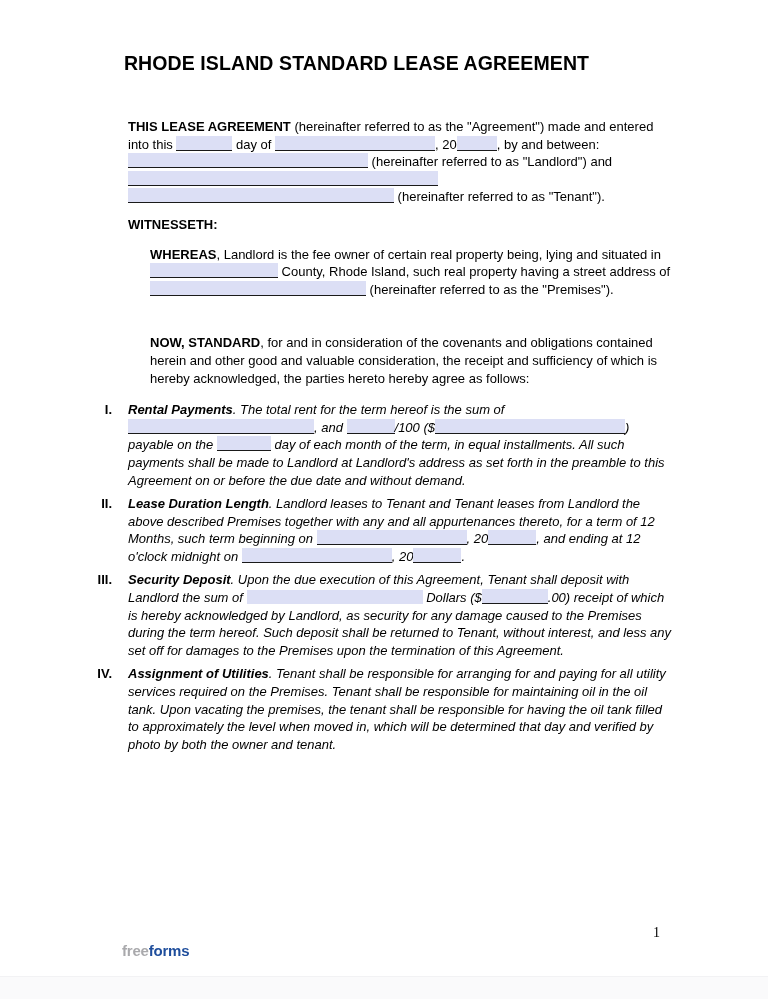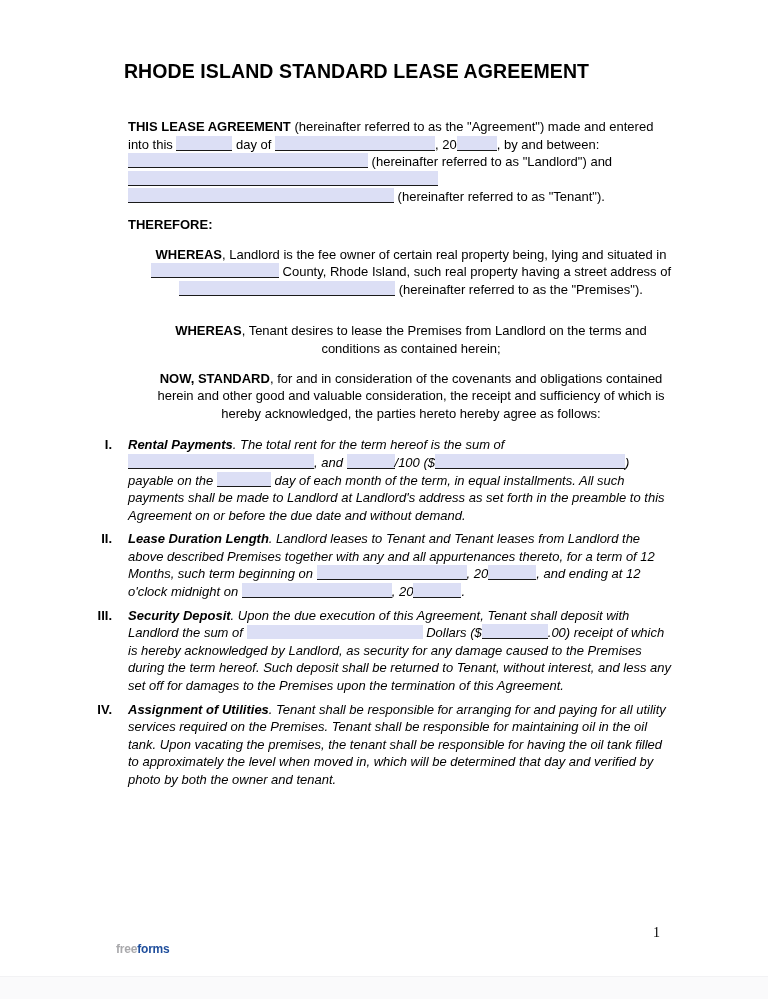--- a/index.html
+++ b/index.html
@@ -26,21 +26,21 @@
     right: 0;
     bottom: 0;
     height: 22px;
     background: #fafafb;
     border-top: 1px solid #f2f2f4;
   }
 
   
   .doc-title {
     position: absolute;
-    top: 60px;
+    top: 52px;
     left: 0;
     width: 713px;
     text-align: center;
     font-size: 19.5px;
     font-weight: bold;
     letter-spacing: 0.1px;
     color: #000000;
   }
 
   
@@ -52,21 +52,21 @@
     font-size: 13px;
     line-height: 17.6px;
     color: #000000;
   }
 
   .para {
     margin: 0 0 0 0;
     text-align: left;
   }
   .block-indent-1 { margin-left: 50px; }   
-  .block-indent-2 { margin-left: 72px; text-align: center; }   
+  .block-indent-2 { margin-left: 72px; }   
 
   .spacer-6  { height: 6px; }
   .spacer-10 { height: 10px; }
   .spacer-12 { height: 12px; }
   .spacer-14 { height: 14px; }
 
   b, .b { font-weight: bold; }
 
   
   .fld {
@@ -107,23 +107,23 @@
     top: 0;
     width: 34px;
     text-align: right;
     font-weight: bold;
   }
   .section .stext { display: block; font-style: italic; }
 
   
   .footer-logo {
     position: absolute;
-    left: 116px;
+    left: 122px;
     top: 942px;
-    font-size: 12px;
+    font-size: 15px;
     letter-spacing: -0.2px;
   }
   .footer-logo .lg-free {
     color: #a9a9ac;
     font-weight: bold;
   }
   .footer-logo .lg-forms {
     color: #1f4e9c;
     font-weight: bold;
   }
@@ -147,37 +147,34 @@
 
   <div class="body-wrap">
 
     <div class="para block-indent-1">
       <b>THIS LEASE AGREEMENT</b><span> (hereinafter referred to as the "Agreement") made and entered into this </span><span class="fld w56"></span><span> day of </span><span class="fld w160"></span><span>, 20</span><span class="fld w40"></span><span>, by and between: </span><span class="fld w240"></span><span> (hereinafter referred to as "Landlord") and </span><span class="fld w310"></span><span class="fld w266"></span><span> (hereinafter referred to as "Tenant").</span>
     </div>
 
     <div class="spacer-10"></div>
 
     <div class="para block-indent-1">
-      <b>THEREFORE:</b>
+      <b>WITNESSETH:</b>
     </div>
 
     <div class="spacer-12"></div>
 
     <div class="para block-indent-2">
       <b>WHEREAS</b><span>, Landlord is the fee owner of certain real property being, lying and situated in </span><span class="fld w128"></span><span> County, Rhode Island, such real property having a street address of </span><span class="fld w216"></span><span> (hereinafter referred to as the "Premises").</span>
     </div>
 
     <div class="spacer-12"></div>
 
 
     <div class="spacer-12"></div>
 
-    <div class="para block-indent-2">
-      <b>WHEREAS</b><span>, Tenant desires to lease the Premises from Landlord on the terms and conditions as contained herein;</span>
-    </div>
 
     <div class="spacer-12"></div>
 
     <div class="para block-indent-2">
       <b>NOW, STANDARD</b><span>, for and in consideration of the covenants and obligations contained herein and other good and valuable consideration, the receipt and sufficiency of which is hereby acknowledged, the parties hereto hereby agree as follows:</span>
     </div>
 
     <div class="spacer-14"></div>
 
     <div class="section para">

